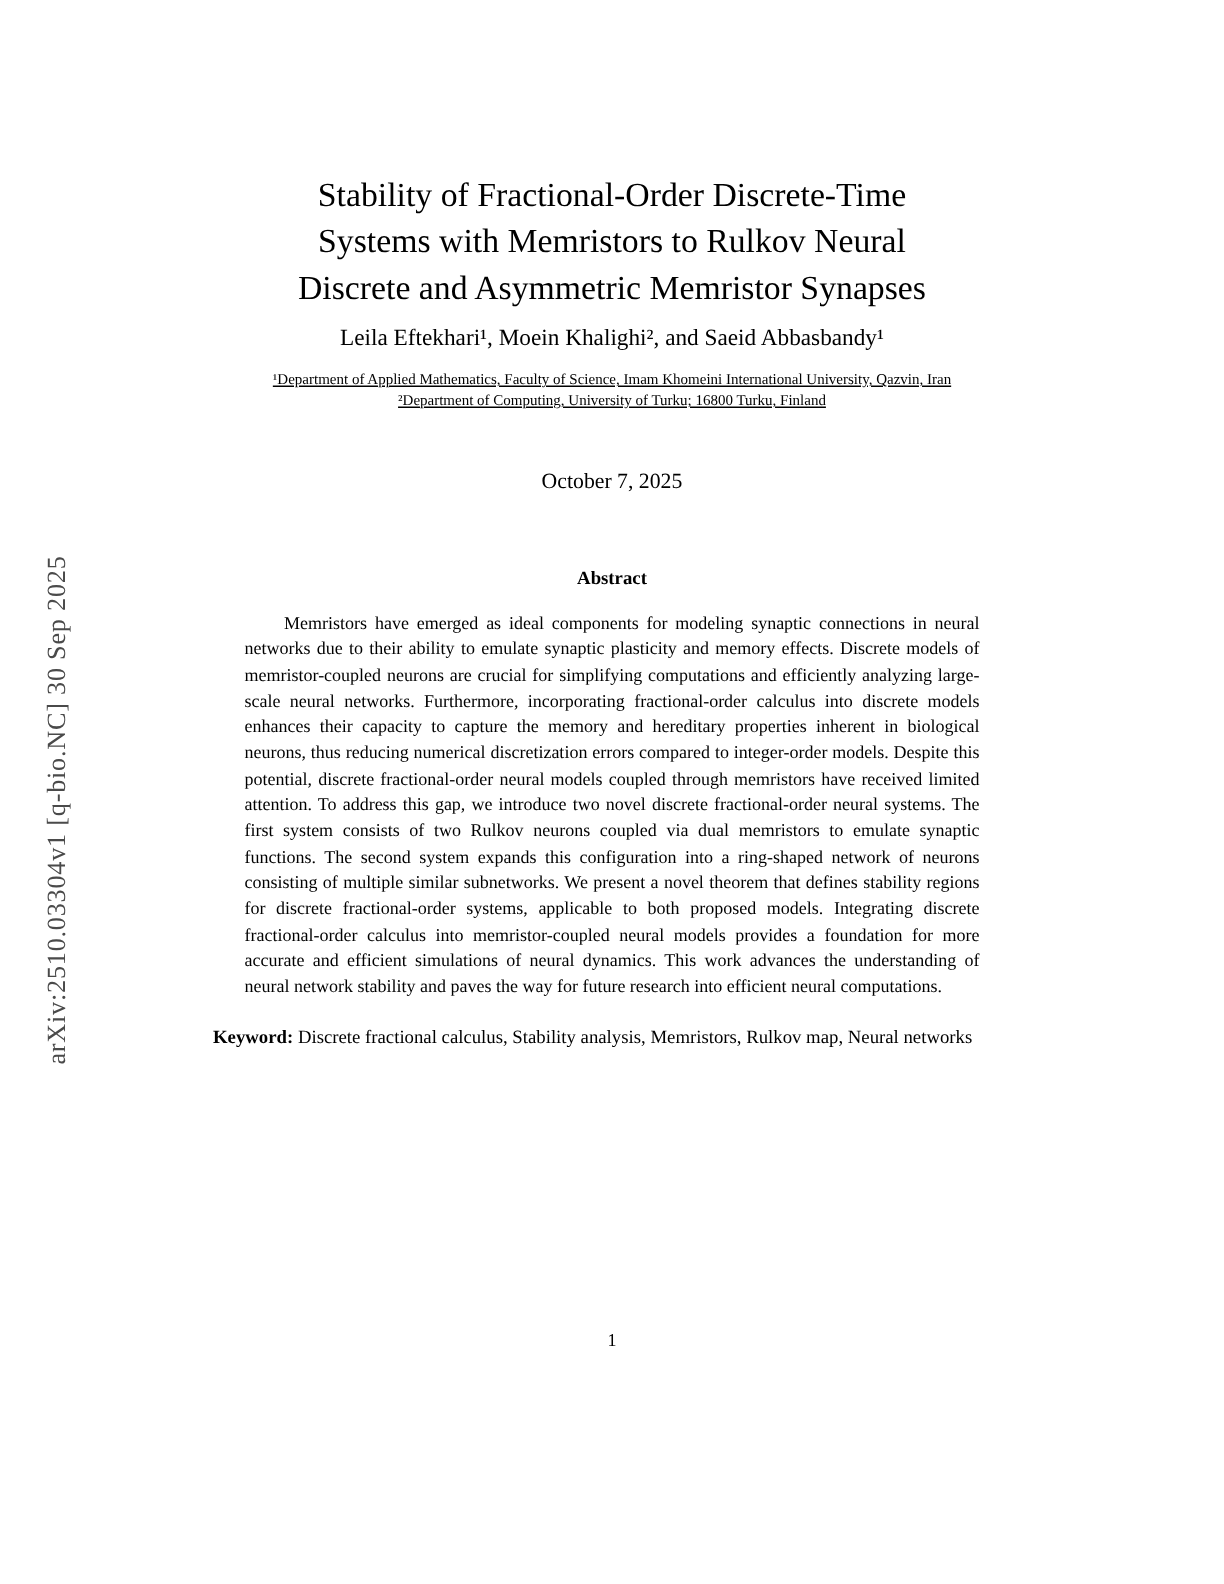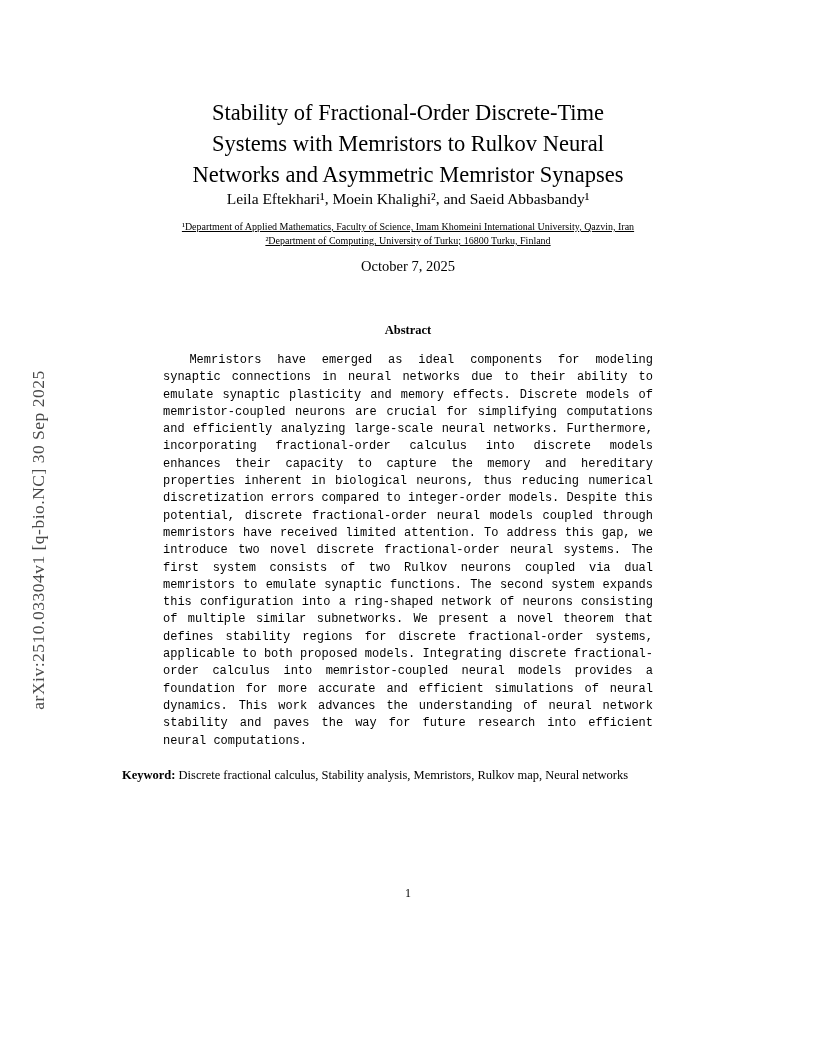--- a/index.html
+++ b/index.html
@@ -20,72 +20,71 @@
     transform: translate(-50%, -50%) rotate(-90deg);
     transform-origin: center center;
     white-space: nowrap;
     font-size: 17.5px;
     letter-spacing: 0.5px;
     color: #4a4a4a;
   }
   .content {
     position: absolute;
     left: 122px;
-    top: 17px;
+    top: 0;
     width: 572px;
-    padding-top: 80px;
+    padding-top: 114px;
   }
   .title {
     text-align: center;
     font-size: 22.5px;
     line-height: 31px;
     font-weight: normal;
   }
   .authors {
     text-align: center;
     font-size: 15.5px;
-    margin-top: 0;
+    margin-top: 10px;
   }
   .affils {
     margin-top: 12px;
   }
   .affil {
     text-align: center;
     font-size: 10px;
     line-height: 14px;
     color: #000;
     text-decoration: underline;
   }
   .date {
     text-align: center;
     font-size: 14.5px;
-    margin-top: 10px;
+    margin-top: 38px;
   }
   .abstract-heading {
     text-align: center;
     font-size: 12.5px;
     font-weight: bold;
     margin-top: 48px;
   }
   .abstract-body {
     width: 490px;
     margin: 14px auto 0 auto;
     font-size: 12px;
     line-height: 17.3px;
     text-align: justify;
     text-indent: 2.2em;
-    font-family: Liberation Mono, monospace;
   }
   .keywords {
     margin-top: 16px;
     font-size: 12.5px;
     line-height: 18px;
     text-align: justify;
   }
-  .keywords .kw-label { font-weight: bold; }
+  .keywords .kw-label { font-weight: bold; margin-left: 20px; }
   .page-number {
     position: absolute;
     left: 0;
     width: 816px;
     top: 886px;
     text-align: center;
     font-size: 12px;
   }
 </style>
 </head>
@@ -93,21 +92,21 @@
 
 <div class="page">
 
   <div class="watermark">arXiv:2510.03304v1  [q-bio.NC]  30 Sep 2025</div>
 
   <div class="content">
 
     <div class="title">
       <div>Stability of Fractional-Order Discrete-Time</div>
       <div>Systems with Memristors to Rulkov Neural</div>
-      <div>Networks and Asymmetric Memristor Synapses</div>
+      <div>Discrete and Asymmetric Memristor Synapses</div>
     </div>
 
     <div class="authors">Leila Eftekhari¹, Moein Khalighi², and Saeid Abbasbandy¹</div>
 
     <div class="affils">
       <div class="affil">¹Department of Applied Mathematics, Faculty of Science, Imam Khomeini International University, Qazvin, Iran</div>
       <div class="affil">²Department of Computing, University of Turku; 16800 Turku, Finland</div>
     </div>
 
     <div class="date">October 7, 2025</div>

